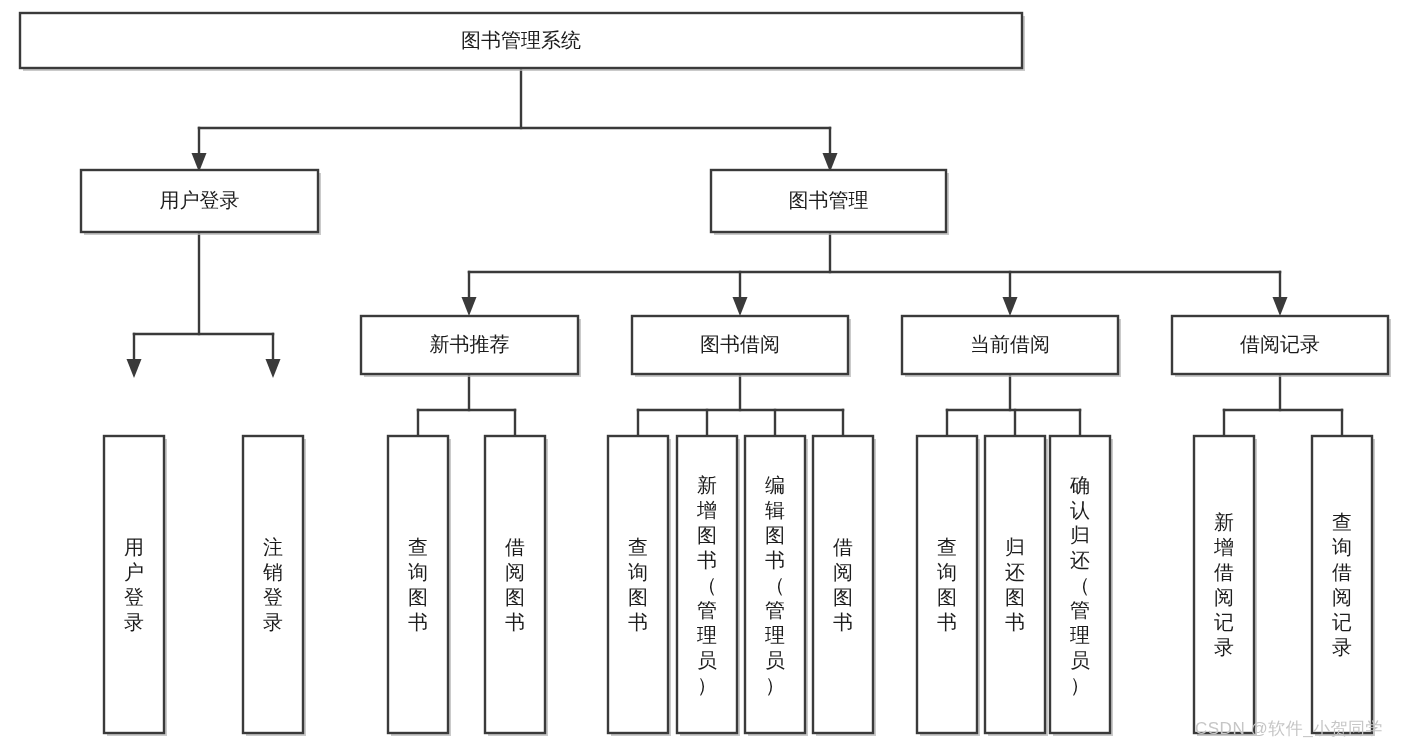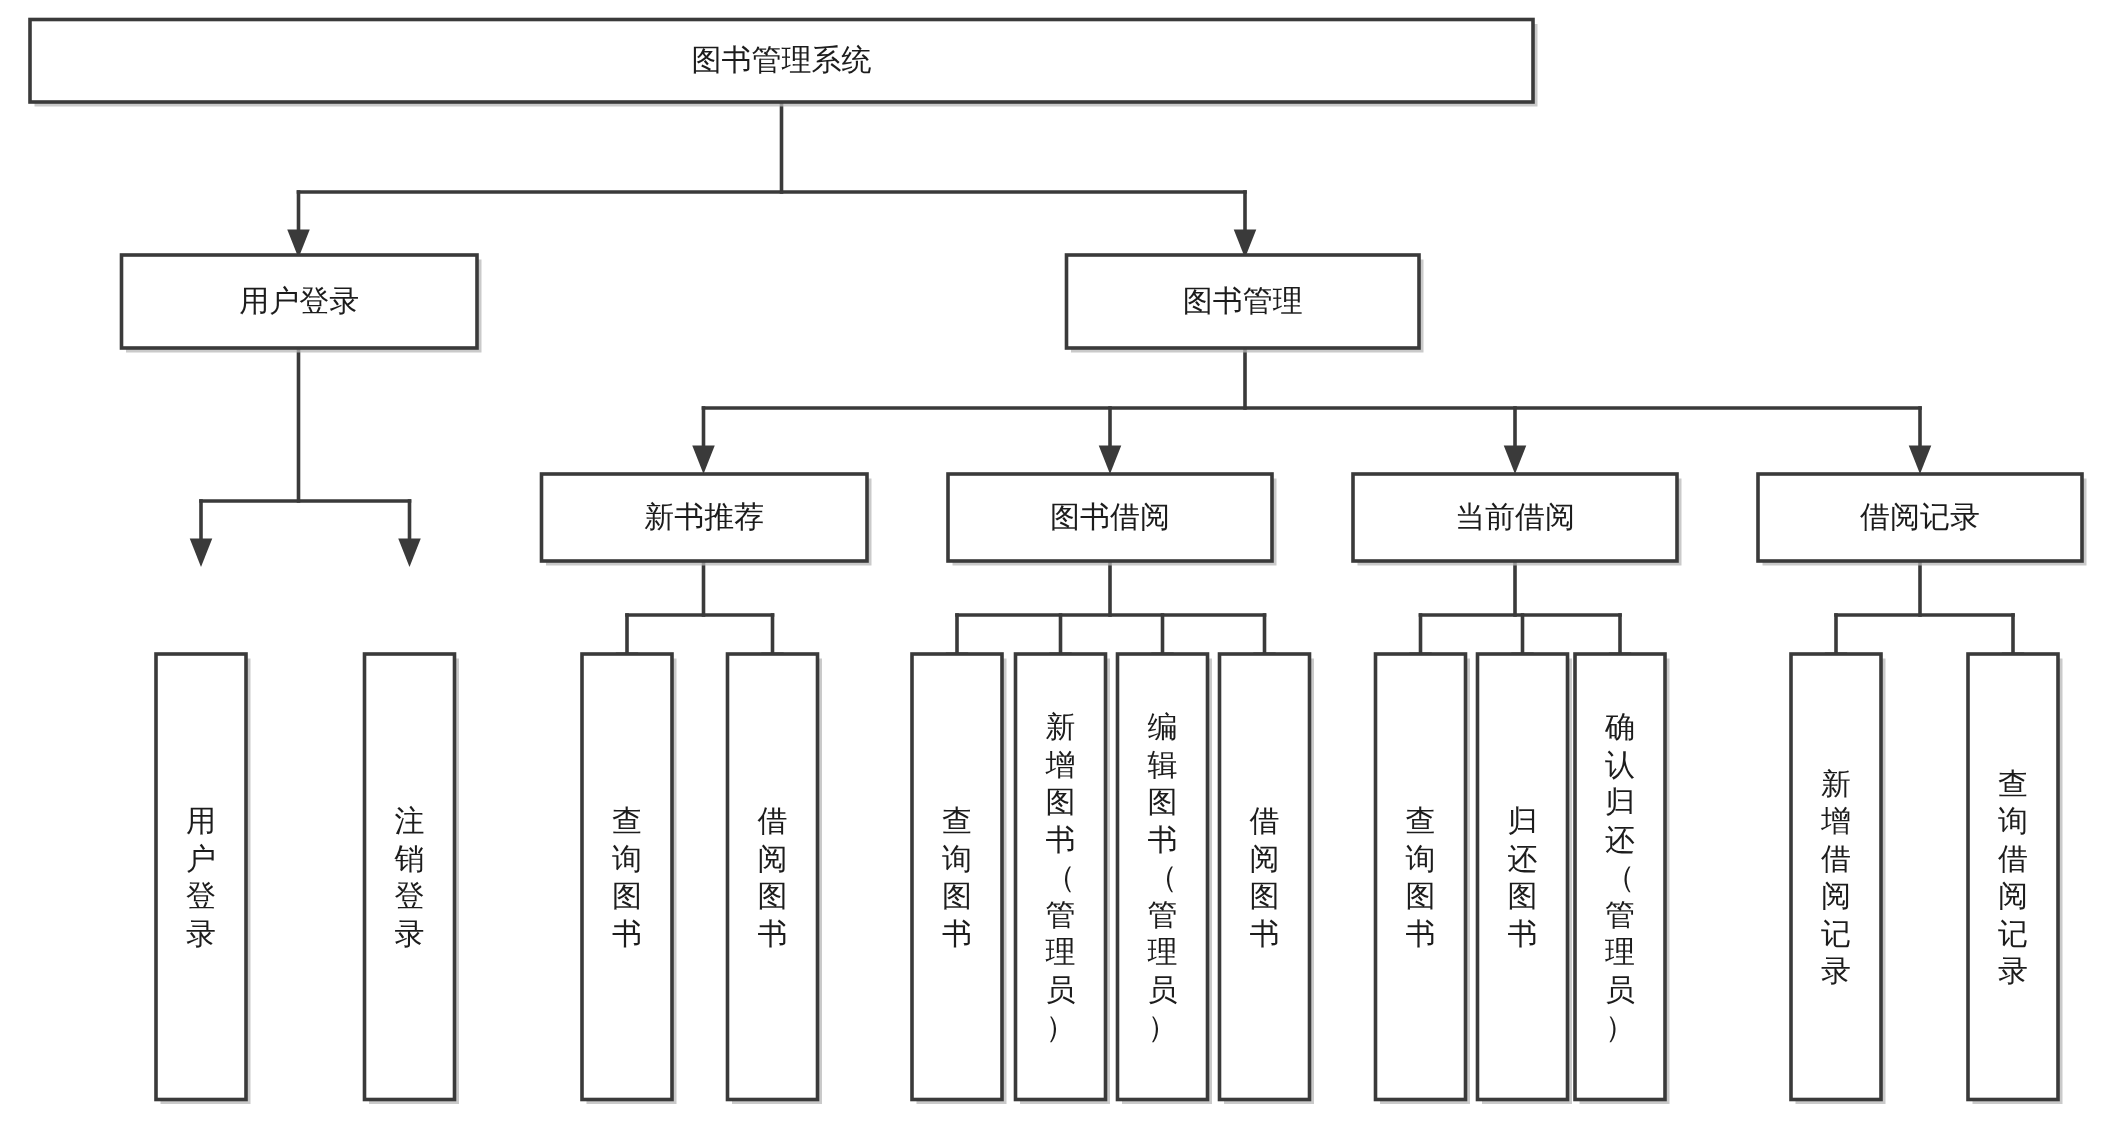--- a/index.html
+++ b/index.html
@@ -241,14 +241,15 @@
           <text x="1224" class="node-label-v"><tspan x="1224" y="529">新</tspan><tspan x="1224" y="554">增</tspan><tspan x="1224" y="579">借</tspan><tspan x="1224" y="604">阅</tspan><tspan x="1224" y="629">记</tspan><tspan x="1224" y="654">录</tspan></text>
         </g>
         <g>
           <rect x="1315" y="439" width="60" height="297" class="node-shadow"></rect>
           <rect x="1312" y="436" width="60" height="297" class="node-box"></rect>
           <text x="1342" class="node-label-v"><tspan x="1342" y="529">查</tspan><tspan x="1342" y="554">询</tspan><tspan x="1342" y="579">借</tspan><tspan x="1342" y="604">阅</tspan><tspan x="1342" y="629">记</tspan><tspan x="1342" y="654">录</tspan></text>
         </g>
       </g>
   </svg>
 
+  <div class="watermark-text" style="left: 1195px; top: 717px;">CSDN @软件_小贺同学</div>
 
 </div>
 
 </body></html>

